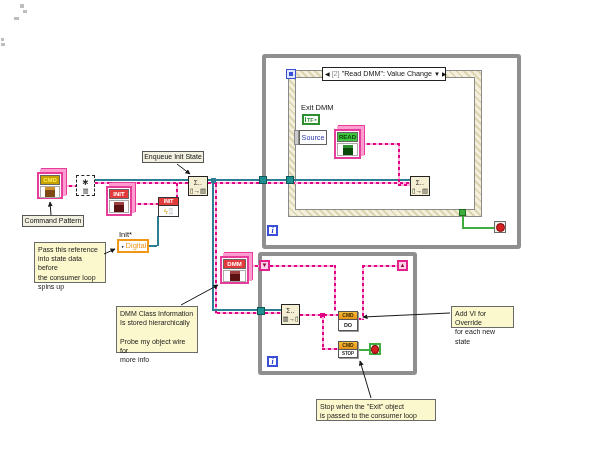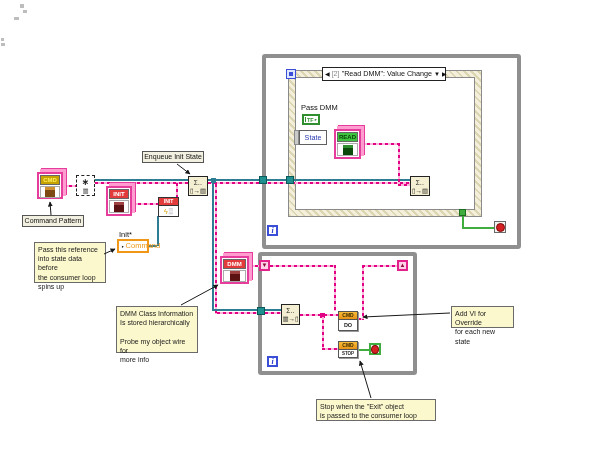--- a/index.html
+++ b/index.html
@@ -168,29 +168,29 @@
     </div>
 
   <div class="selector" style="left:322px;top:67px;width:124px;height:14px">
     <span class="arr">◀</span>
     <span class="idx">[2]</span>
     <span class="ttl">"Read DMM": Value Change</span>
     <span class="arr" style="margin-left:auto">▼</span>
     <span class="arr">▶</span>
   </div>
 
-  <div class="freetext" style="left:301px;top:103px">Pass DMM</div>
+  <div class="freetext" style="left:301px;top:103px">Exit DMM</div>
   <div class="tfterm" style="left:302px;top:114px;width:18px;height:11px">
     <span class="blk"></span>
     <span class="txt">TF</span>
     <span class="txt" style="font-size:4.5px">▸</span>
   </div>
 
   <div class="srcbar" style="left:294px;top:130px;width:5px;height:15px"></div>
-  <div class="srcbox" style="left:299px;top:130px;width:28px;height:15px">State</div>
+  <div class="srcbox" style="left:299px;top:130px;width:28px;height:15px">Source</div>
 
   <div class="cube" style="left:334px;top:129px;width:27px;height:30px">
     <div class="cube-banner" style="background:#3ec43e;color:#083f08">READ</div>
     <div class="cube-face">
         <div class="mini-cube" style="background:#0c4a0c;border-top-color:#2e8b2e"></div>
       </div>
   </div>
 
   <div class="fn" style="left:410px;top:176px;width:20px;height:20px">
     <span>Σ‥</span>
@@ -228,21 +228,21 @@
   </div>
 
   <div class="cond" style="left:369px;top:343px;border:2px solid #3fae3f">
       <div class="dot"></div>
     </div>
   <div class="iter" style="left:267px;top:356px">i</div>
 
   <div class="freetext" style="left:119px;top:230px">Init*</div>
   <div class="digbox" style="left:117px;top:239px;width:32px;height:14px">
     <span class="g">‣</span>
-    <span class="t">Command</span>
+    <span class="t">Digital</span>
   </div>
 
   <div class="lvlabel" style="left:22px;top:215px;width:62px;height:12px">Command Pattern</div>
   <div class="lvlabel" style="left:142px;top:151px;width:62px;height:12px">Enqueue Init State</div>
 
   <div class="note" style="left:34px;top:242px;width:72px;height:41px">Pass this reference
 into state data before
 the consumer loop
 spins up</div>
   <div class="note" style="left:116px;top:306px;width:82px;height:47px">DMM Class Information

